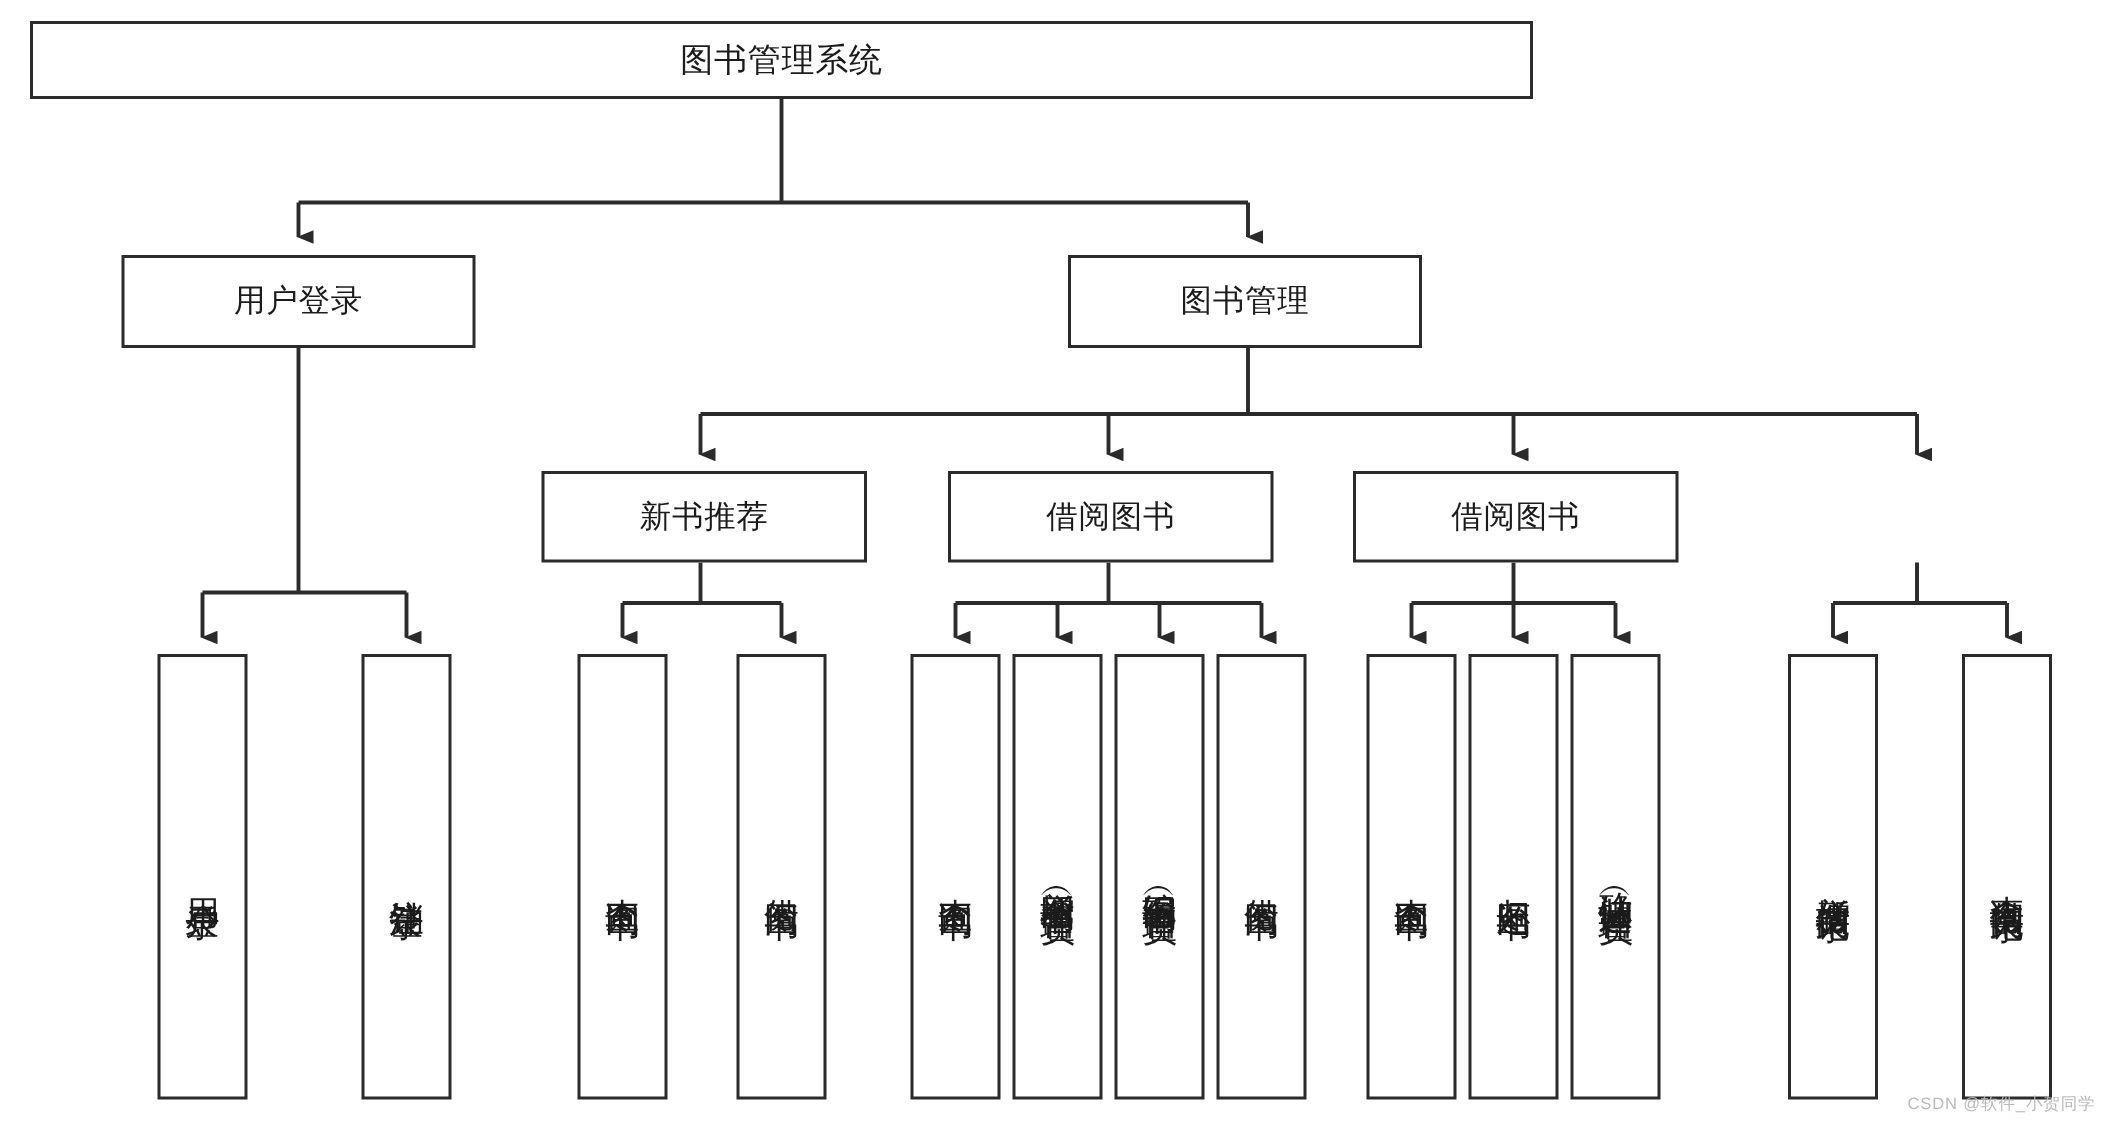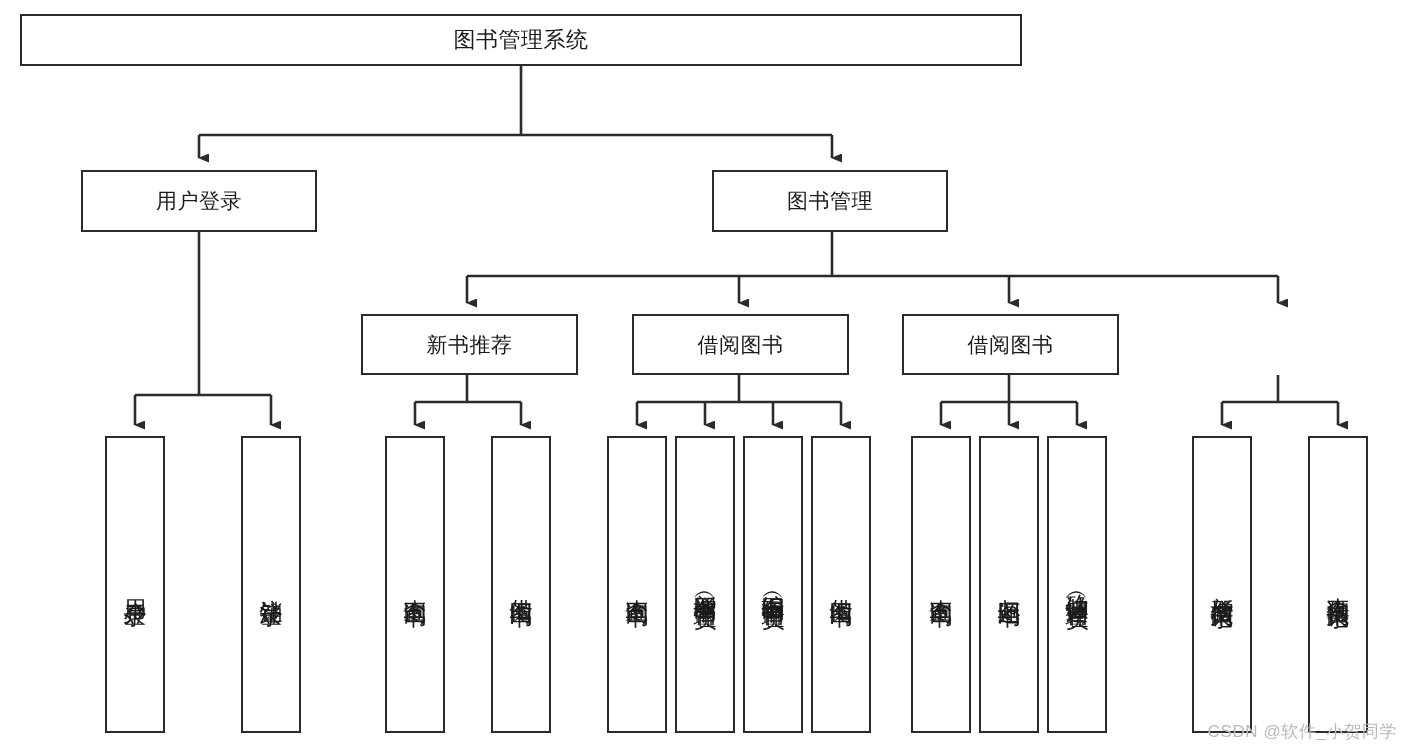--- a/index.html
+++ b/index.html
@@ -61,21 +61,21 @@
     text-orientation: upright;
     font-size: 23px;
     line-height: 1.18;
     letter-spacing: 2px;
     white-space: nowrap;
   }
   .watermark {
     position: absolute;
     right: 8px;
     bottom: 4px;
-    font-size: 17px;
+    font-size: 11px;
     color: #b9b9b9;
     letter-spacing: 0.6px;
     z-index: 5;
     white-space: nowrap;
   }
 </style>
 </head>
 <body>
 
 <div id="diagram-canvas">

